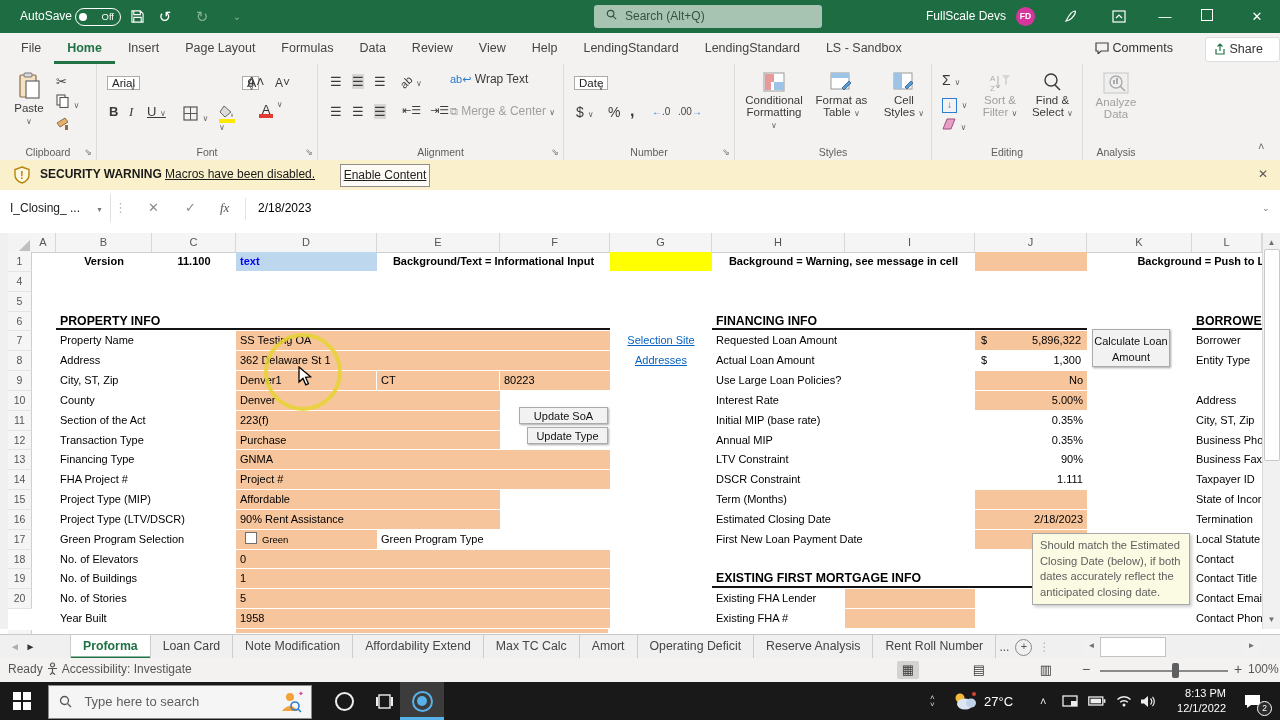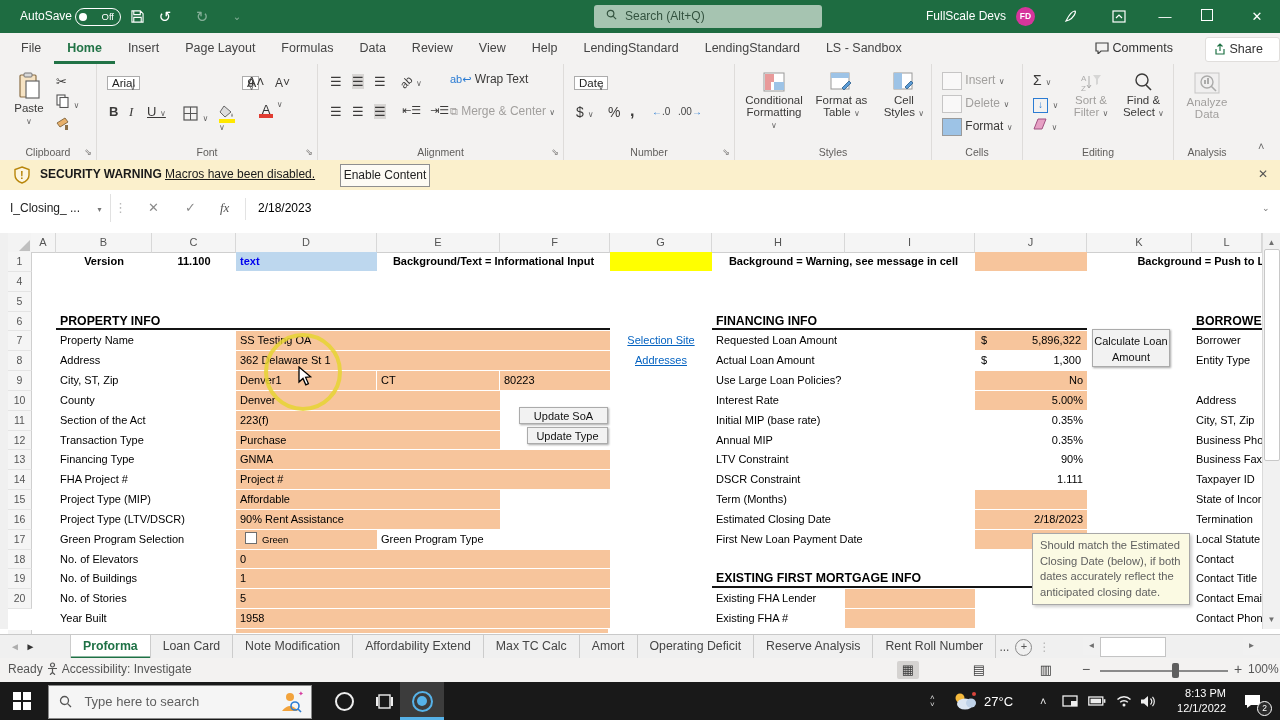--- a/index.html
+++ b/index.html
@@ -35,21 +35,21 @@
   .gray-t{color:#A19F9D !important;}
   .combo{background:#fff;border:1px solid #ACACAC;font-size:11.5px;color:#222;line-height:20px;padding:0 4px;position:relative;}
   .combo .car{position:absolute;right:3px;top:0;color:#666;font-size:9px;}
   .mini{font-size:13px;color:#3B3A39;display:inline-block;text-align:center;}
   .car2{font-size:8px;color:#666;}
   .colorbar{display:block;height:4px;margin-top:-3px;}
   .ic-grid{display:inline-block;width:18px;height:16px;border:1px solid #9a9a9a;background:
     linear-gradient(#fff,#fff);position:relative;vertical-align:middle;}
   
   #secbar{position:absolute;top:160px;left:0;width:1280px;height:30px;background:#FBF0CC;border-bottom:1px solid #E8DCB0;font-size:12px;color:#1a1a1a;}
-  #enable-btn{position:absolute;left:340px;top:4px;width:88px;height:21px;border:1px solid #8f8f8f;background:#FDFBF4;font-size:12px;text-align:center;line-height:21px;color:#222;}
+  #enable-btn{position:absolute;left:340px;top:4px;width:88px;height:21px;border:1px solid #8f8f8f;background:#FDFBF4;font-size:12px;text-align:center;line-height:21px;color:#222;text-decoration:underline;}
   
   #fxbar{position:absolute;top:190px;left:0;width:1280px;height:38px;background:#fff;border-bottom:1px solid #D9D9D9;}
   #namebox{position:absolute;left:0;top:4px;width:100px;height:28px;line-height:28px;font-size:12px;color:#222;padding-left:10px;border-right:1px solid #E1E1E1;}
   .fxic{position:absolute;top:4px;height:28px;line-height:28px;font-size:13px;color:#8a8a8a;}
   #fxval{position:absolute;left:258px;top:4px;height:28px;line-height:28px;font-size:12px;color:#000;}
   
   #sheet{position:absolute;top:228px;left:0;width:1280px;height:406px;background:#fff;}
   #corner{position:absolute;left:8px;top:5px;width:23px;height:19px;background:#F3F3F3;border-right:1px solid #CFCFCF;border-bottom:1px solid #CFCFCF;}
   #corner .tri{position:absolute;right:1px;bottom:1px;width:0;height:0;border-left:11px solid transparent;border-bottom:11px solid #C0C0C0;}
   .chdr{position:absolute;top:5px;height:19px;background:#F5F5F5;border-right:1px solid #D8D8D8;border-bottom:1px solid #CFCFCF;font-size:11px;color:#555;text-align:center;line-height:19px;}
@@ -241,26 +241,20 @@
       <svg width="22" height="20" viewBox="0 0 22 20">
           <rect x="1" y="1" width="18" height="16" fill="#fff" stroke="#999"></rect>
           <rect x="1" y="1" width="8" height="16" fill="#9DC3E6"></rect>
           <path d="M12,15 l6,-6 2,2 -6,6 z" fill="#5B9BD5" stroke="#41719C"></path>
         </svg>
       <div><span>Cell</span><br><span>Styles</span> <span class="car2">∨</span></div>
     </div>
     <div class="glabel">Styles</div>
   </div>
 
-  <div class="rgroup" style="width:90px;">
-    <span class="abs gray-t" style="left:10px;top:8px;font-size:12px;"><span class="ic-grid" style="opacity:.5"></span> <span>Insert</span> <span class="car2">∨</span></span>
-    <span class="abs gray-t" style="left:10px;top:31px;font-size:12px;"><span class="ic-grid" style="opacity:.5"></span> <span>Delete</span> <span class="car2">∨</span></span>
-    <span class="abs" style="left:10px;top:54px;font-size:12px;color:#3B3A39;"><span class="ic-grid" style="background:#9DC3E6;"></span> <span>Format</span> <span class="car2">∨</span></span>
-    <div class="glabel">Cells</div>
-  </div>
 
   <div class="rgroup" style="width:150px;">
     <span class="mini abs" style="left:10px;top:8px;font-size:14px;">Σ <span class="car2">∨</span></span>
     <span class="abs" style="left:10px;top:30px;"><span style="display:inline-block;width:13px;height:13px;border:1px solid #2B7CD3;color:#2B7CD3;font-size:10px;text-align:center;line-height:12px;">↓</span> <span class="car2">∨</span></span>
     <span class="abs" style="left:10px;top:52px;"><svg width="14" height="12" viewBox="0 0 14 12">
           <path d="M5,1 l8,0 -4,10 -8,0 z" fill="#E6A0C4" stroke="#A05080"></path>
         </svg> <span class="car2">∨</span></span>
     <div class="rbtn-big gray-t" style="margin:8px 0 0 46px;width:44px;">
       <svg width="20" height="20" viewBox="0 0 20 20" opacity="0.5">
           <text x="0" y="9" font-size="8" fill="#666">A</text>

